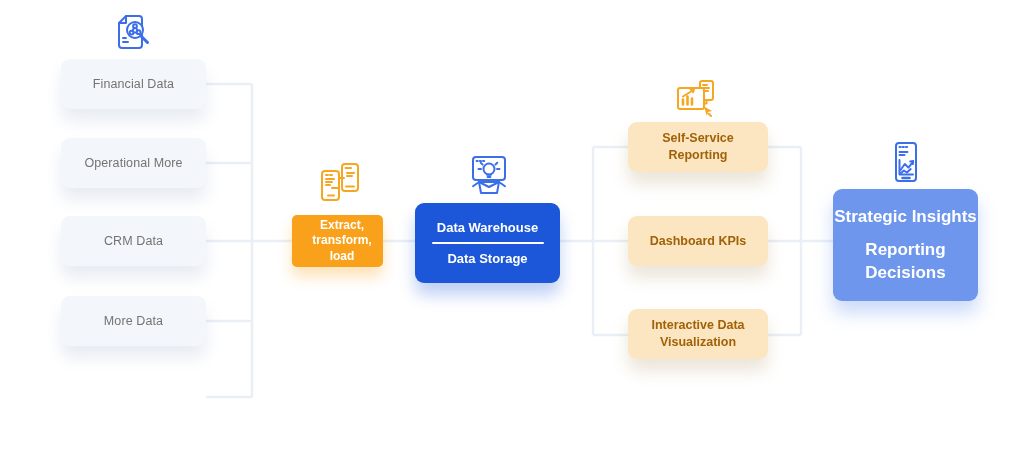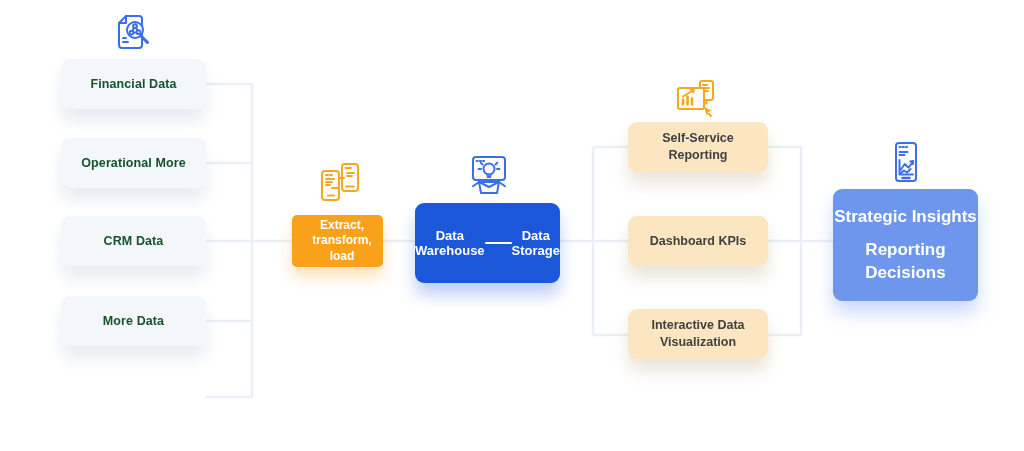--- a/index.html
+++ b/index.html
@@ -5,37 +5,37 @@
   html,body{margin:0;padding:0;background:#fff;}
   .canvas{
     position:relative;width:1024px;height:451px;background:#ffffff;overflow:hidden;
     font-family:"Liberation Sans","DejaVu Sans",sans-serif;
   }
   .connectors{position:absolute;left:0;top:0;z-index:0;}
   .node{position:absolute;z-index:2;display:flex;align-items:center;justify-content:center;
     text-align:center;box-sizing:border-box;white-space:pre-line;}
   .src-box{
     left:61px;width:145px;height:50px;background:#F3F6FA;border-radius:9px;
-    color:#14532d;font-size:12.5px;font-weight:700;letter-spacing:.1px;
+    color:#737373;font-size:12.5px;font-weight:400;letter-spacing:.1px;
     box-shadow:0 12px 16px rgba(141,162,193,0.20);
   }
   .out-box{
     left:628px;width:140px;height:50px;background:#FCE6C2;border-radius:9px;
-    color:#404040;font-size:12.5px;font-weight:700;line-height:1.35;
+    color:#a16207;font-size:12.5px;font-weight:700;line-height:1.35;
     box-shadow:0 12px 16px rgba(170,140,85,0.22);
   }
   .etl-box{
     left:292px;top:215px;width:91px;height:52px;background:#F9A11B;border-radius:5px;
     color:#ffffff;font-size:12px;font-weight:700;line-height:1.3;
     box-shadow:0 10px 14px rgba(249,161,27,0.30);
     padding-left:9px;
   }
   .wh-box{
     left:415px;top:203px;width:145px;height:80px;background:#1B57D8;border-radius:9px;
-    color:#ffffff;font-size:13px;font-weight:700;flex-direction:row;
+    color:#ffffff;font-size:13px;font-weight:700;flex-direction:column;
     box-shadow:0 12px 16px rgba(27,87,216,0.28);
   }
   .wh-divider{width:112px;height:2px;background:#ffffff;margin:7px 0;border-radius:1px;}
   .insights-box{
     left:833px;top:189px;width:145px;height:112px;background:#6E96EC;border-radius:9px;
     color:#ffffff;font-size:17px;font-weight:700;flex-direction:column;gap:11px;
     line-height:1.3;box-shadow:0 12px 18px rgba(110,150,236,0.35);
   }
   .icon{position:absolute;z-index:2;width:48px;height:48px;}
   .icon svg{width:100%;height:100%;fill:none;stroke-linecap:round;stroke-linejoin:round;}

